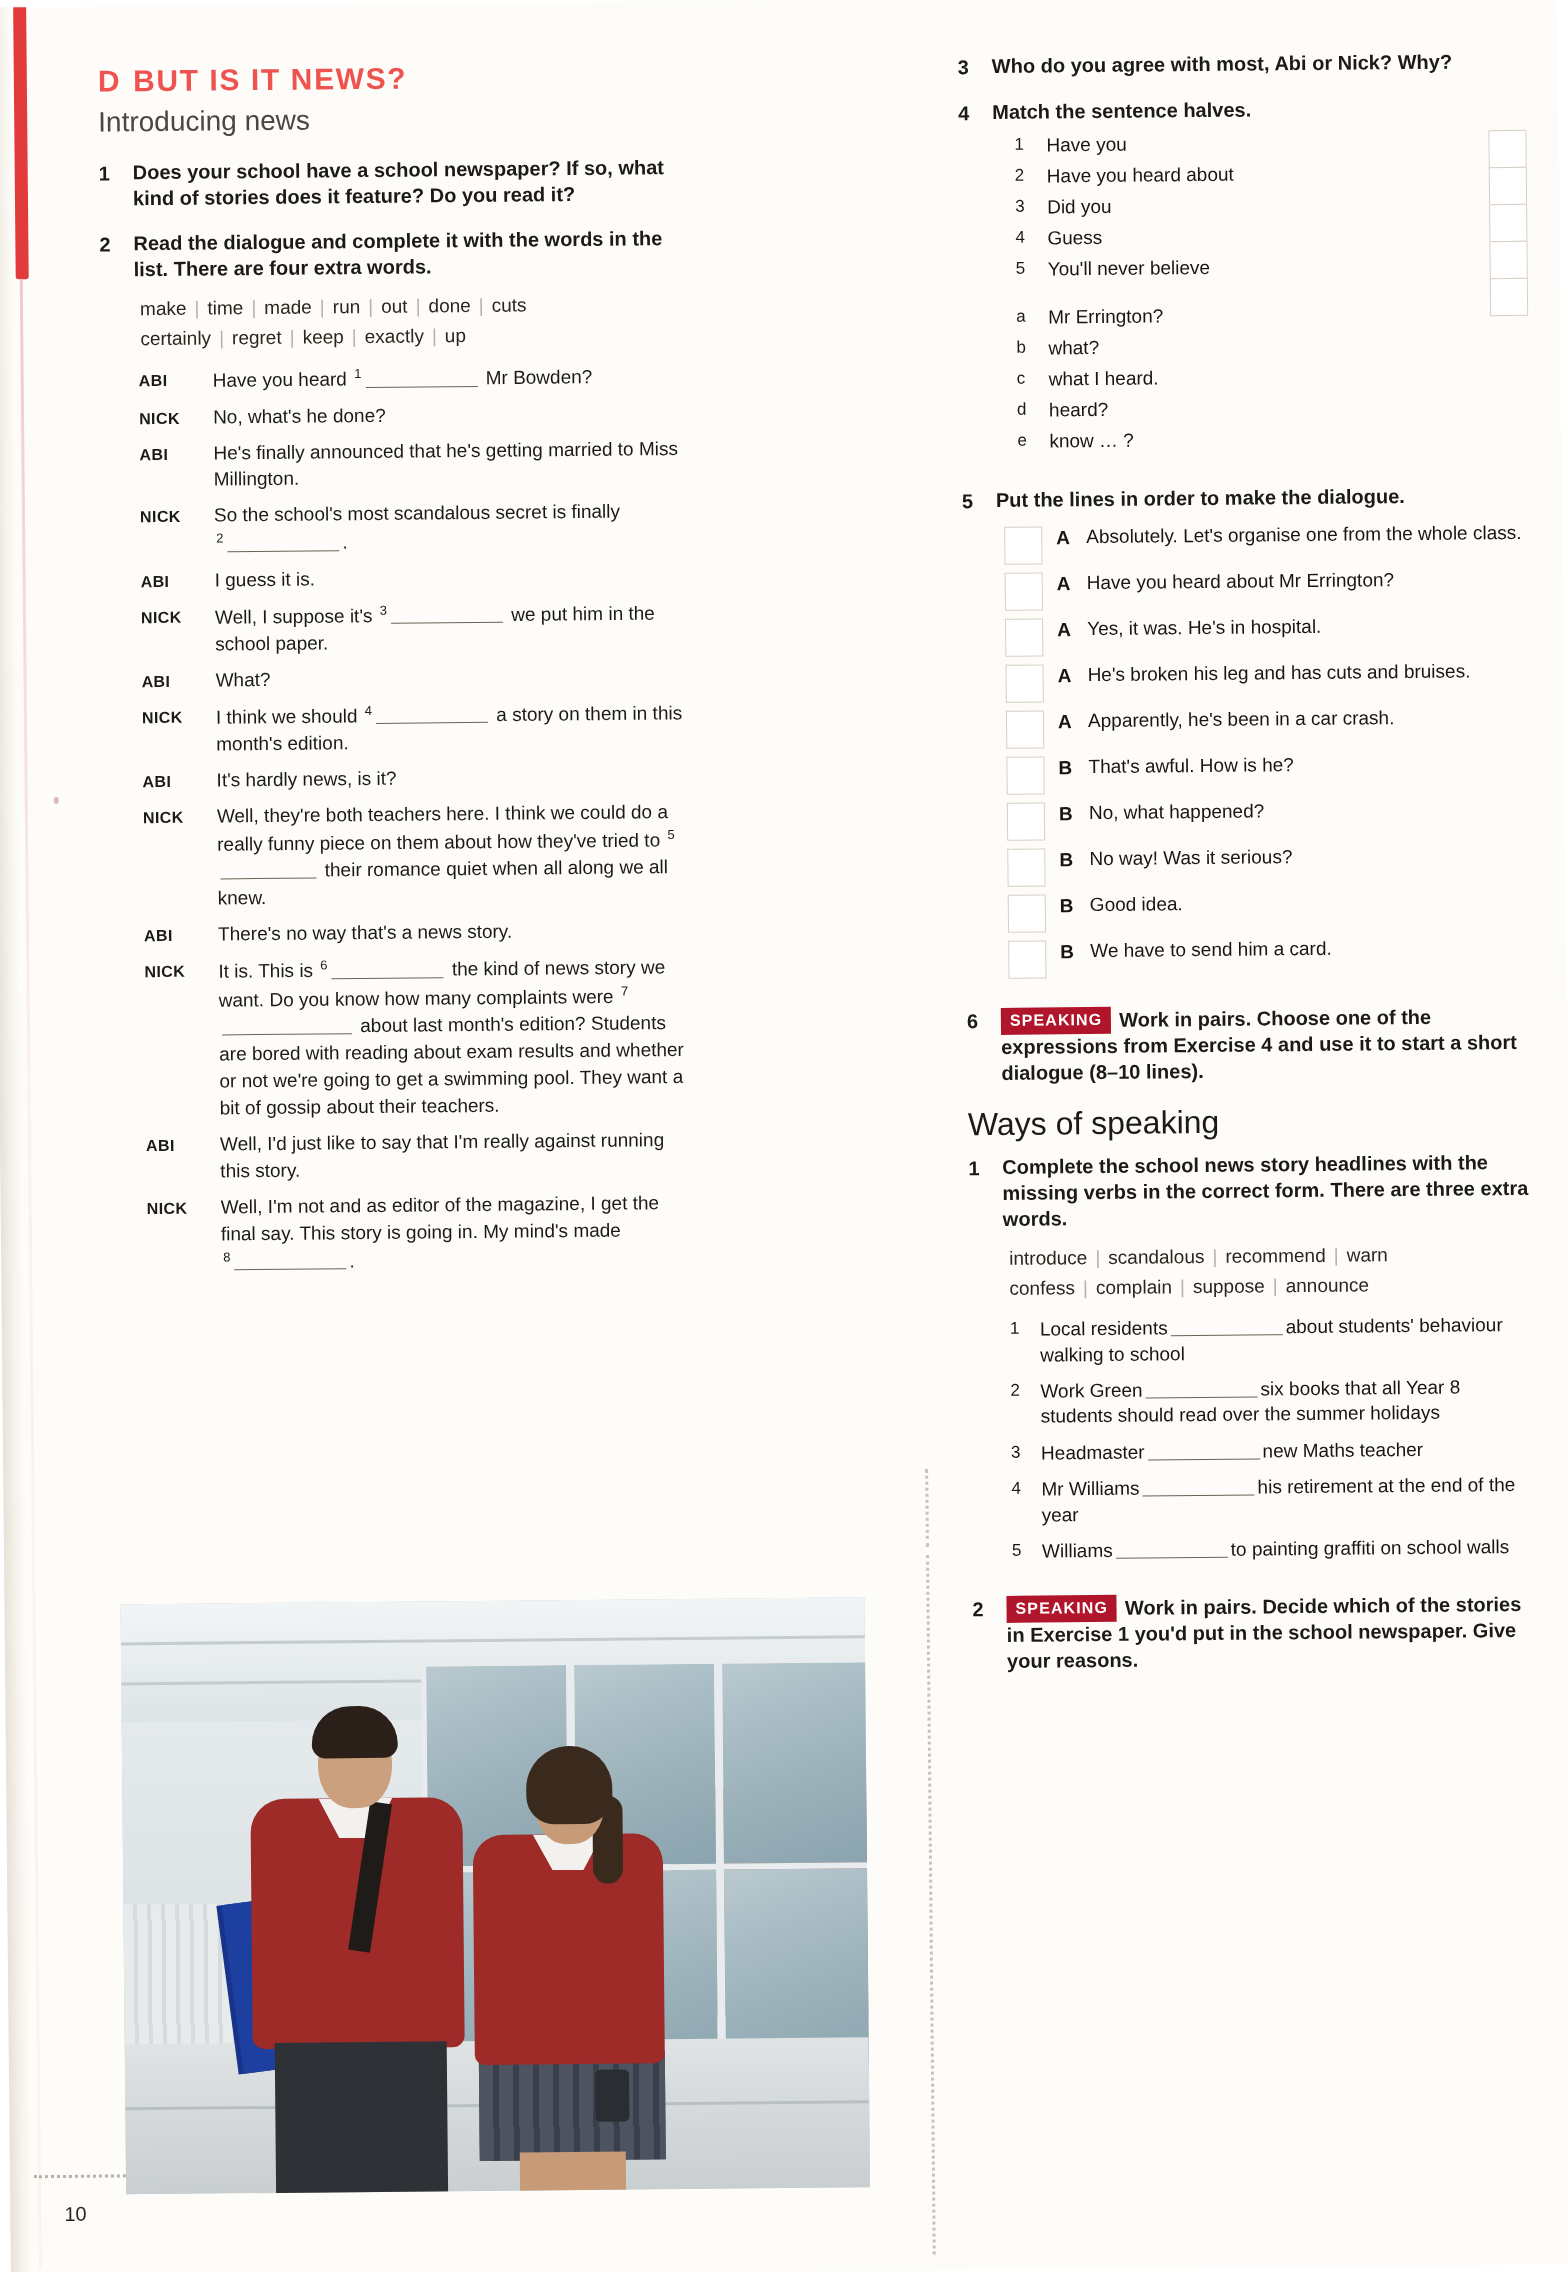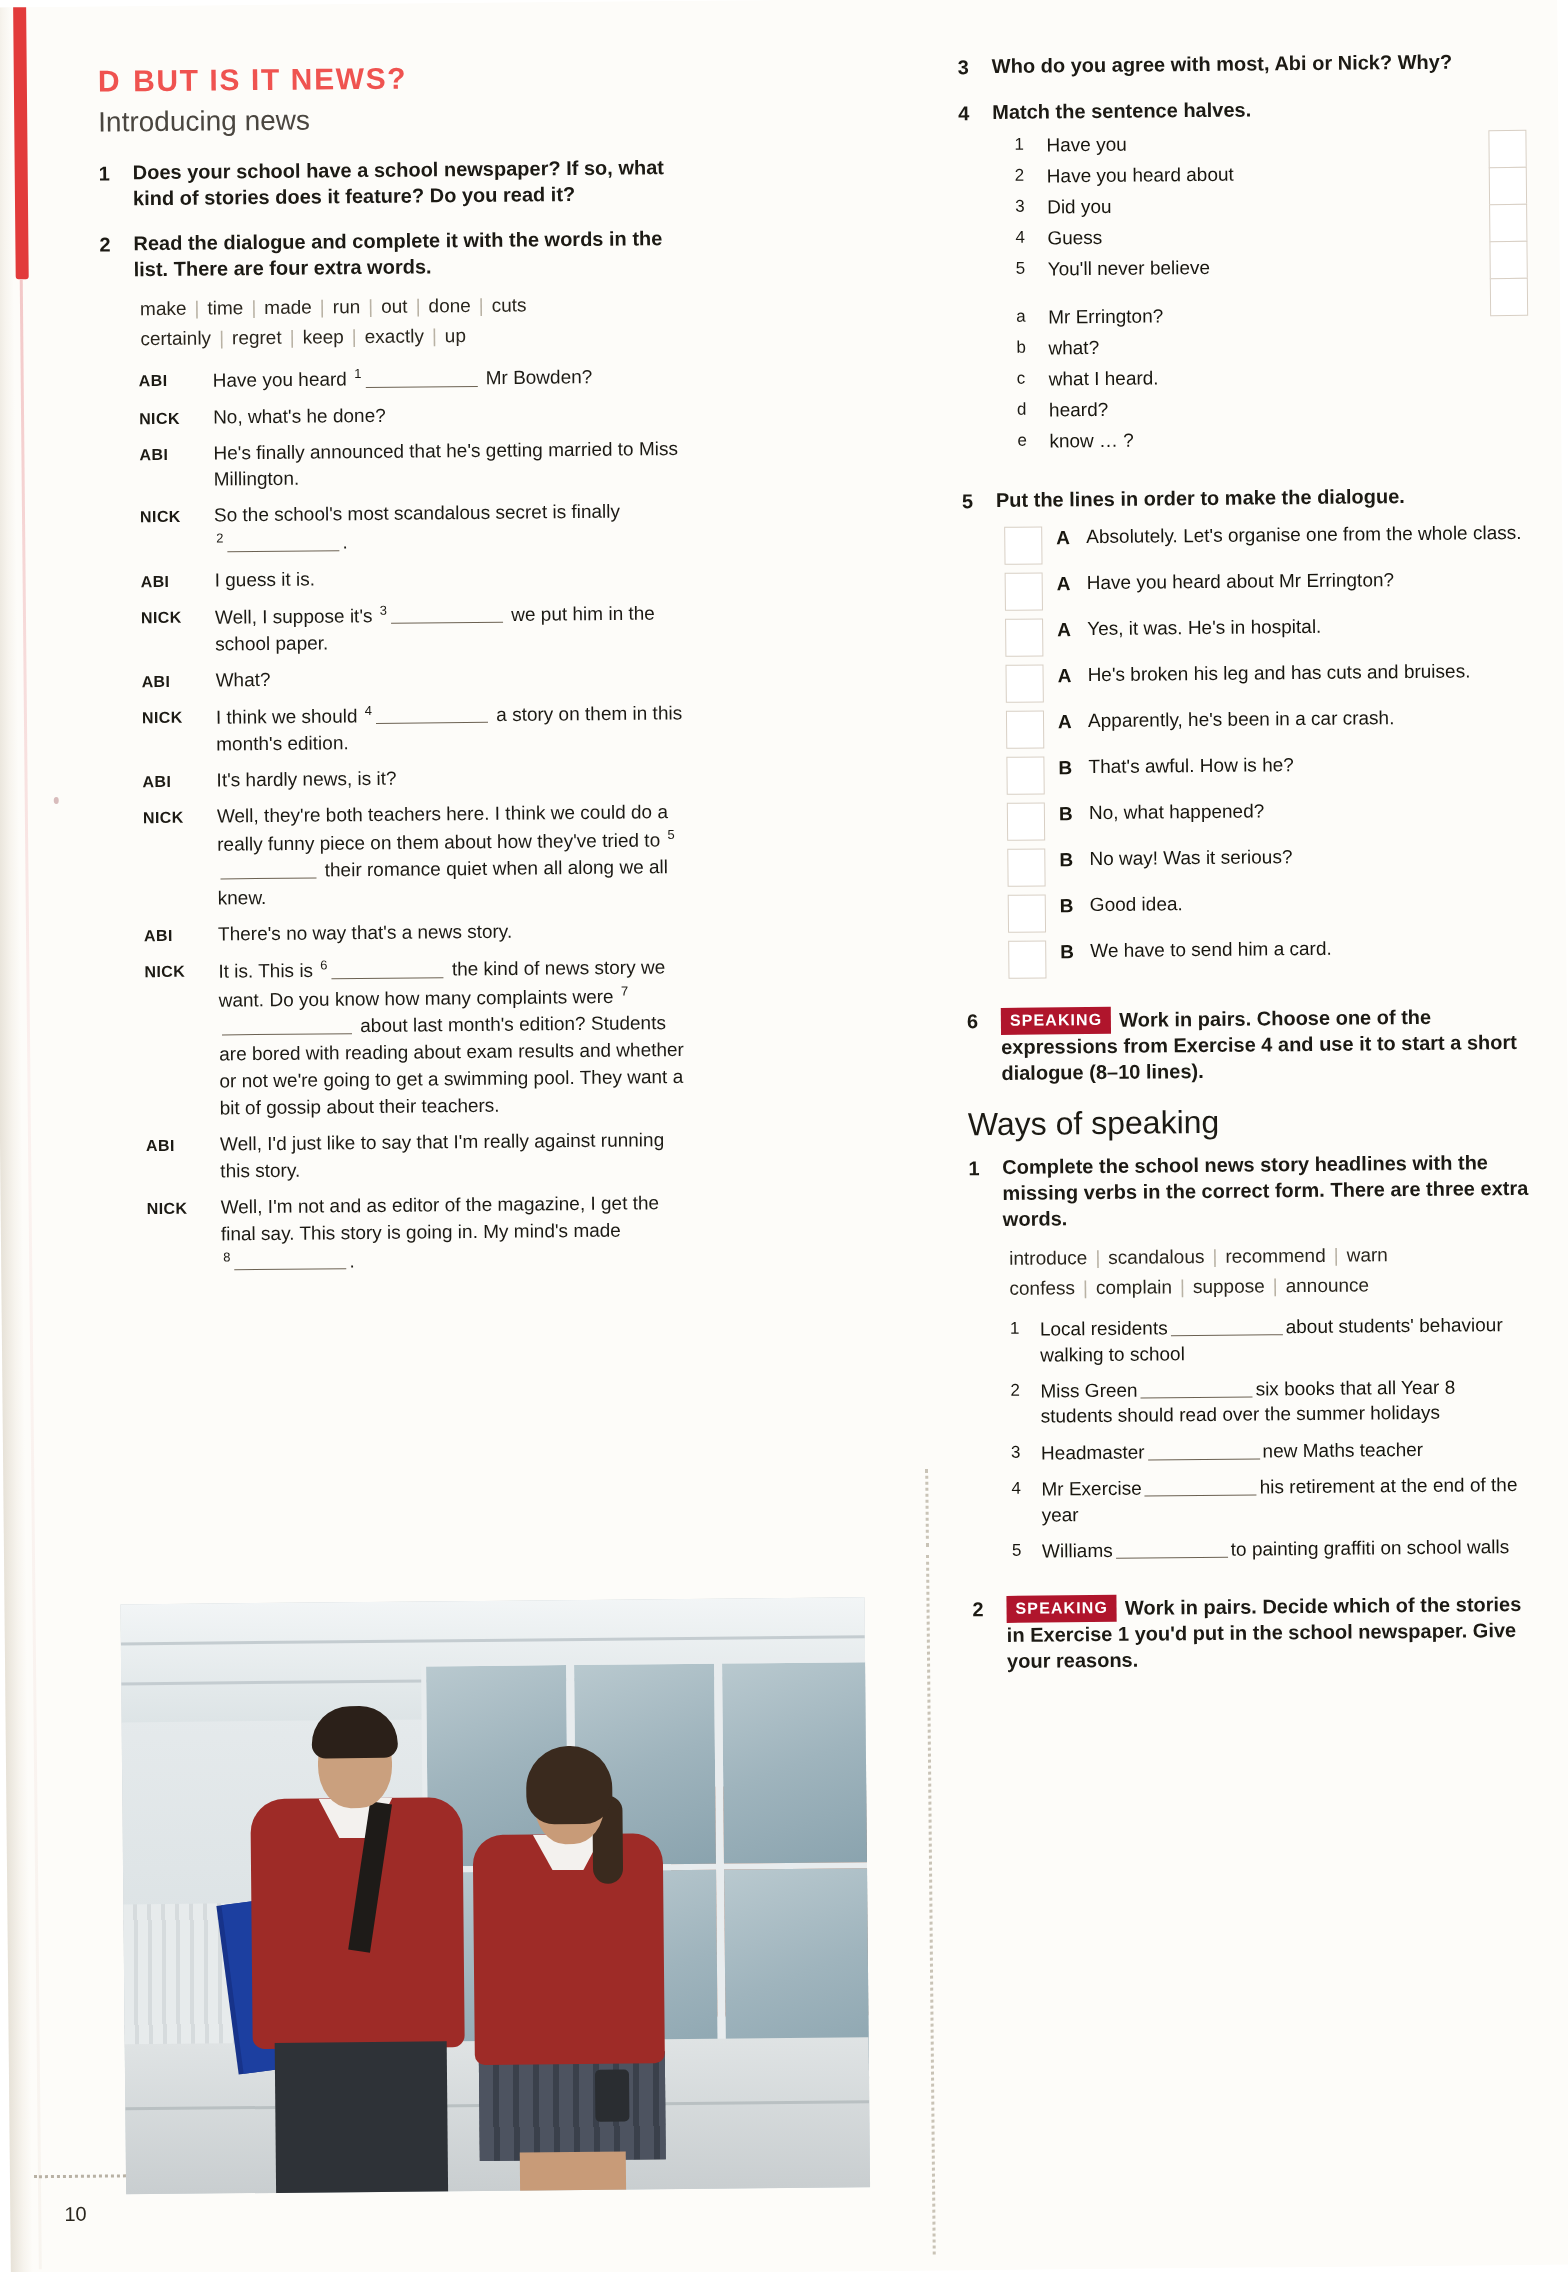--- a/index.html
+++ b/index.html
@@ -471,29 +471,29 @@
             <span>confess</span><span class="sep">|</span><span>complain</span><span class="sep">|</span><span>suppose</span><span class="sep">|</span><span>announce</span>
           </div>
 
           <div class="hlist">
             <div class="hrow">
               <div class="hnum">1</div>
               <div class="htxt"><span>Local residents</span><span class="gap"></span><span>about students' behaviour walking to school</span></div>
             </div>
             <div class="hrow">
               <div class="hnum">2</div>
-              <div class="htxt"><span>Miss Green</span><span class="gap"></span><span>six books that all Year 8 students should read over the summer holidays</span></div>
+              <div class="htxt"><span>Work Green</span><span class="gap"></span><span>six books that all Year 8 students should read over the summer holidays</span></div>
             </div>
             <div class="hrow">
               <div class="hnum">3</div>
               <div class="htxt"><span>Headmaster</span><span class="gap"></span><span>new Maths teacher</span></div>
             </div>
             <div class="hrow">
               <div class="hnum">4</div>
-              <div class="htxt"><span>Mr Exercise</span><span class="gap"></span><span>his retirement at the end of the year</span></div>
+              <div class="htxt"><span>Mr Williams</span><span class="gap"></span><span>his retirement at the end of the year</span></div>
             </div>
             <div class="hrow">
               <div class="hnum">5</div>
               <div class="htxt"><span>Williams</span><span class="gap"></span><span>to painting graffiti on school walls</span></div>
             </div>
           </div>
         </div>
       </div>
 
       <div class="ex" style="margin-top:18px;">

